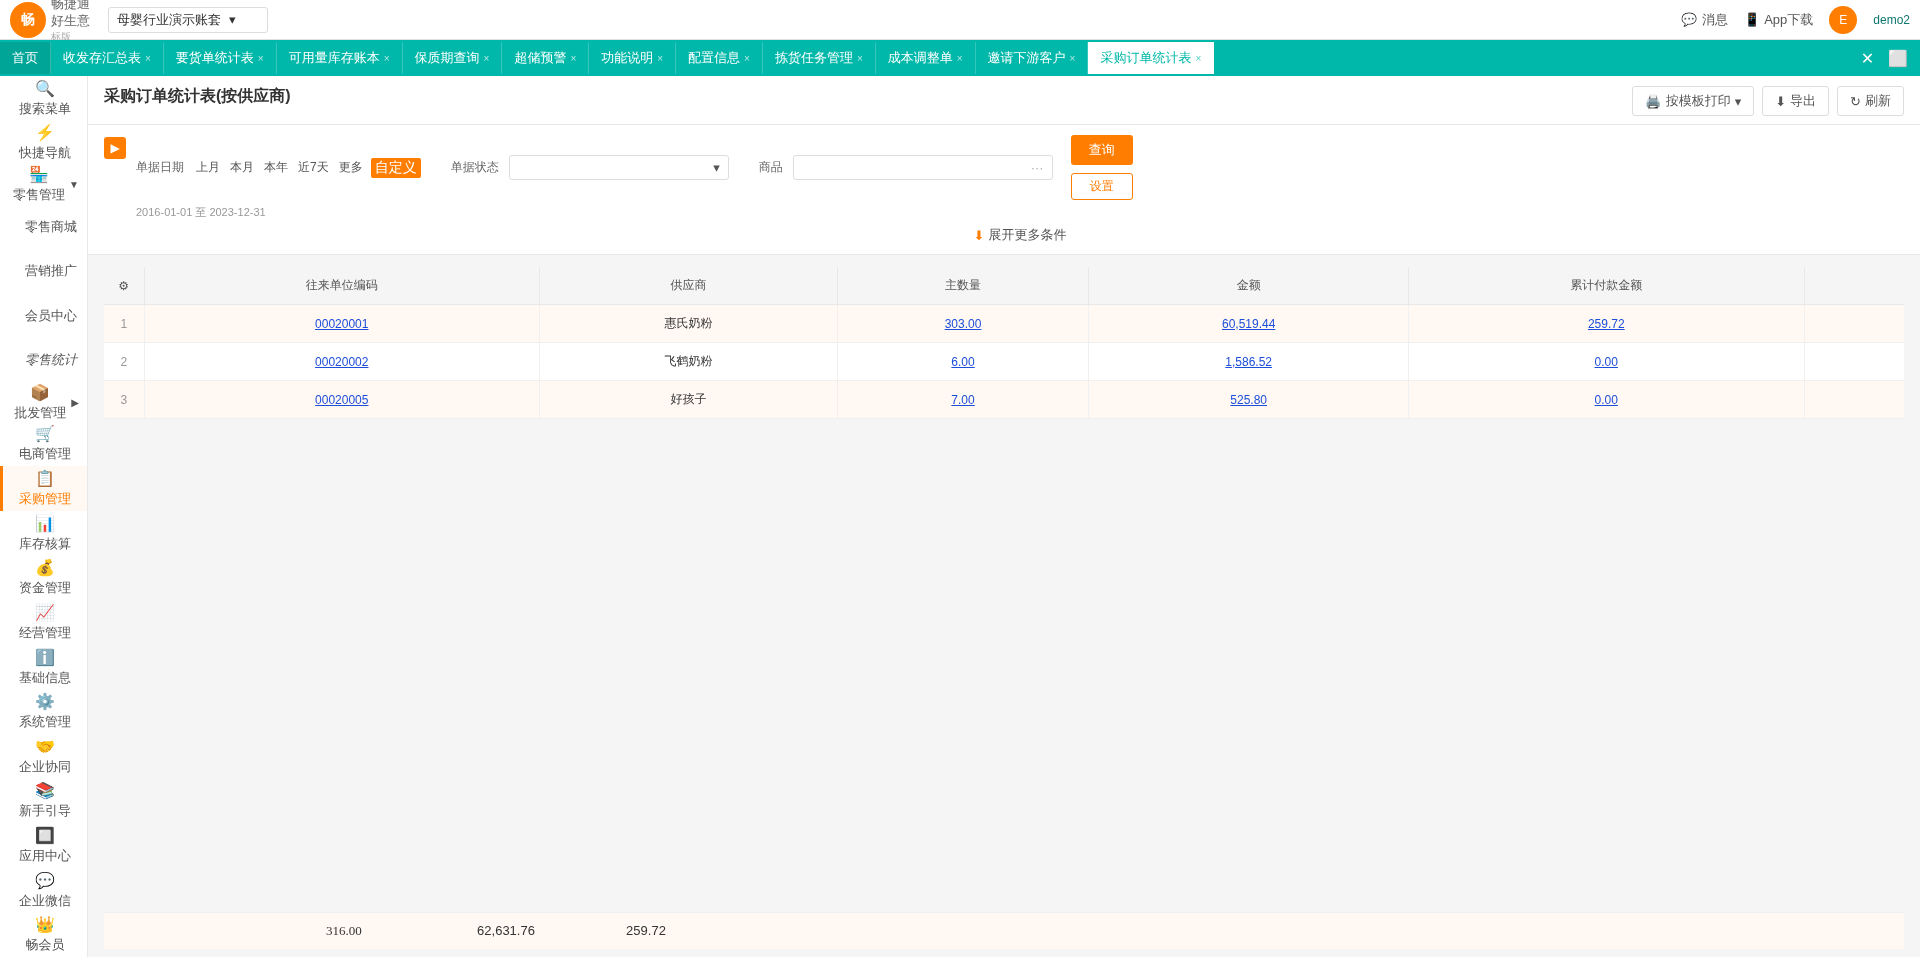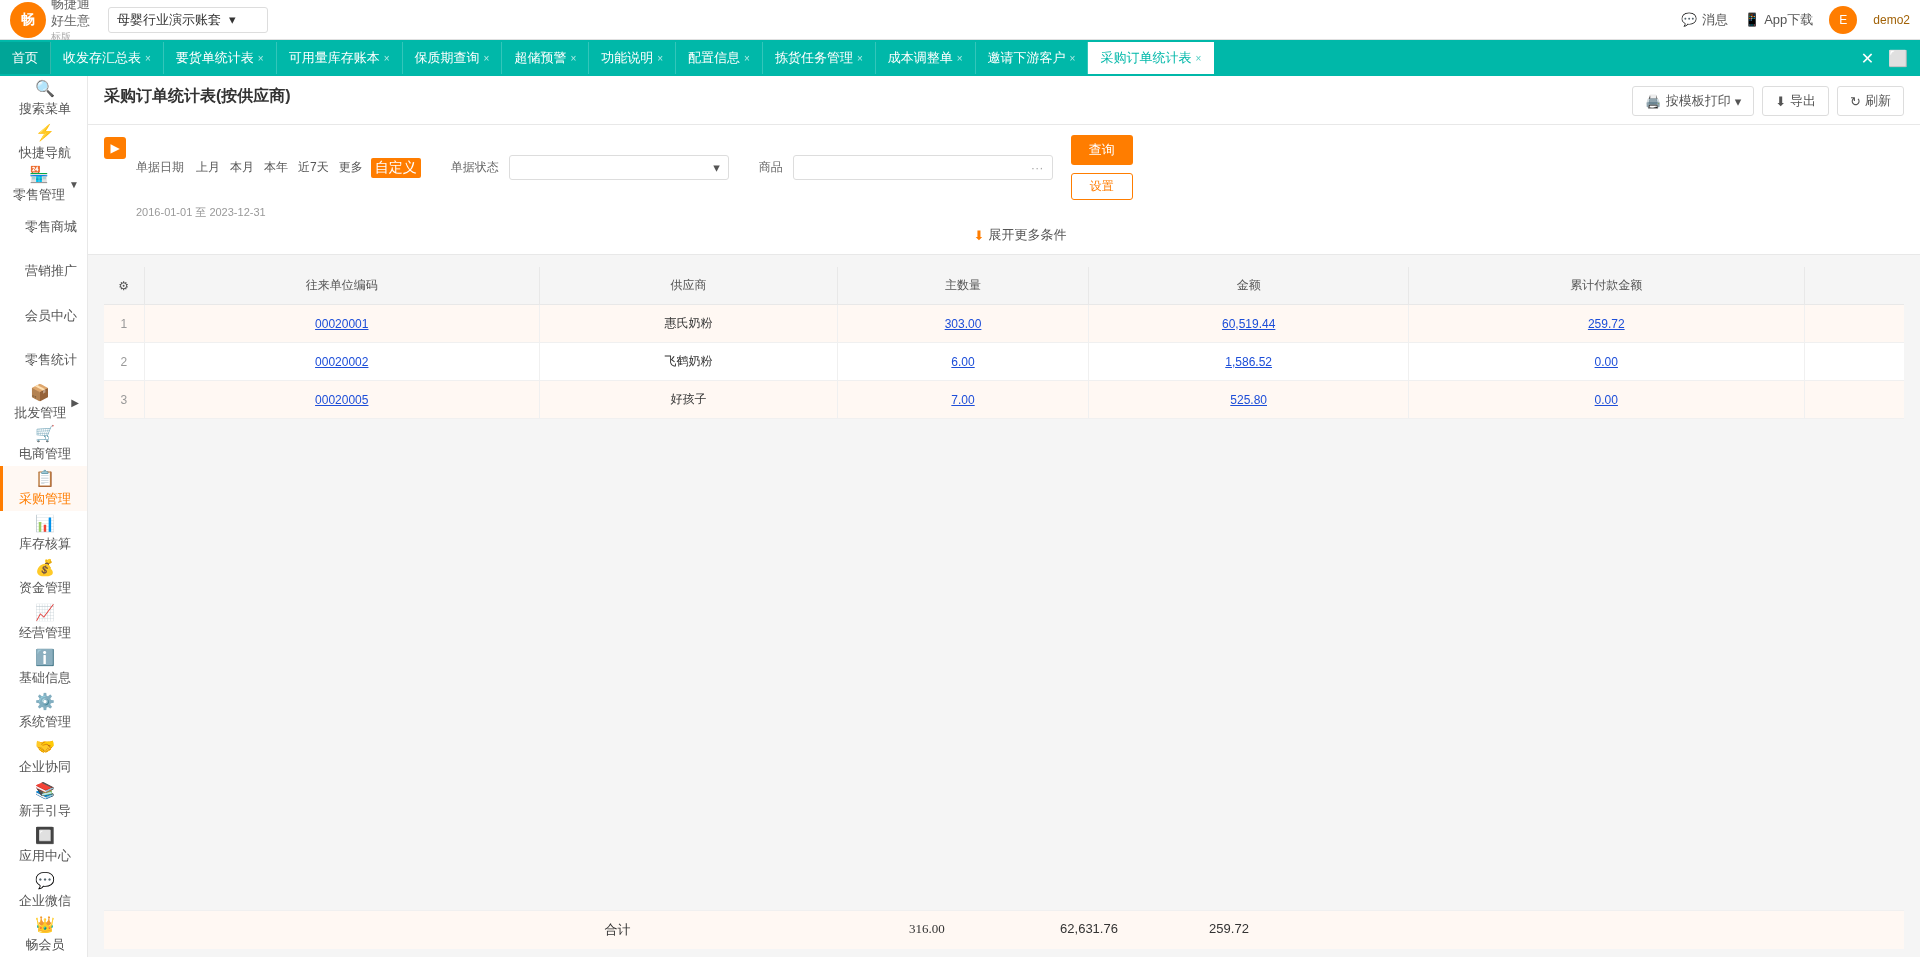--- a/index.html
+++ b/index.html
@@ -123,21 +123,21 @@
   <div id="top-right">
     <div class="top-action">
       <span>💬</span>
       <span>消息</span>
     </div>
     <div class="top-action">
       <span>📱</span>
       <span>App下载</span>
     </div>
     <div id="avatar">E</div>
-    <span style="font-size:12px;color:#a16207;">demo2</span>
+    <span style="font-size:12px;color:#0f766e;">demo2</span>
   </div>
 </div>
 
 <div id="nav-tabs">
   <div class="nav-tab home">
     <span>首页</span>
   </div>
   <div class="nav-tab">
     <span>收发存汇总表</span>
     <span class="close-btn">×</span>
@@ -208,21 +208,21 @@
     </div>
     <div class="sidebar-item" style="padding-left:16px;">
       <span>零售商城</span>
     </div>
     <div class="sidebar-item" style="padding-left:16px;">
       <span>营销推广</span>
     </div>
     <div class="sidebar-item" style="padding-left:16px;">
       <span>会员中心</span>
     </div>
-    <div class="sidebar-item" style="padding-left:16px;">
+    <div class="sidebar-item" style="padding-left:16px;font-style:italic;">
       <span>零售统计</span>
     </div>
     <div class="sidebar-item has-sub" style="flex-direction:row;justify-content:space-between;align-items:center;padding:0 8px;height:44px;">
       <div style="display:flex;flex-direction:column;align-items:center;gap:2px;flex:1;">
         <span class="sidebar-icon">📦</span>
         <span>批发管理</span>
       </div>
       <span style="font-size:10px;">▶</span>
     </div>
     <div class="sidebar-item">
@@ -386,21 +386,20 @@
     <td></td>
   </tr>
           </tbody>
       </table>
     </div>
 
     <div id="table-footer">
       <div style="display:flex;background:#fff8f3;padding:10px 12px;font-size:12px;color:#333;border-top:1px solid #f0f0f0;">
         <div style="width:40px;"></div>
         <div style="width:170px;"></div>
-        <div style="flex:1;text-align:center;font-weight:500;">合计</div>
         <div style="width:120px;text-align:left;font-family:Liberation Serif, serif;">316.00</div>
         <div style="width:120px;text-align:center;">62,631.76</div>
         <div style="width:160px;text-align:center;">259.72</div>
         <div style="flex:1;"></div>
       </div>
     </div>
   </div>
 </div>
 
 </body></html>

